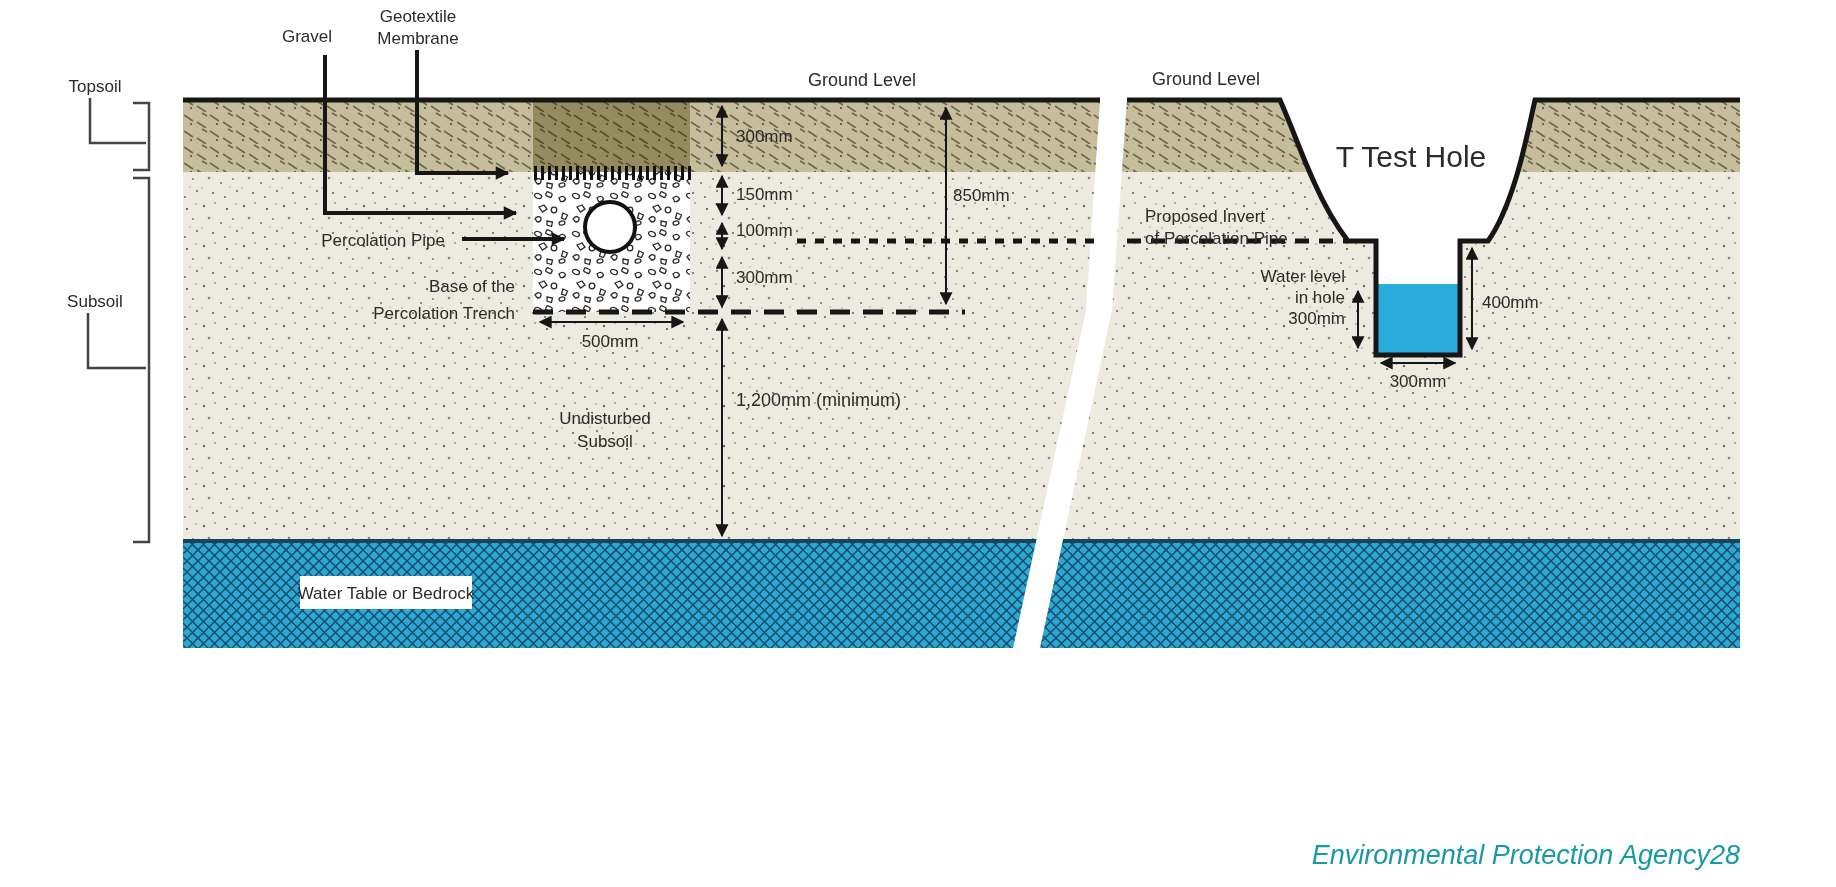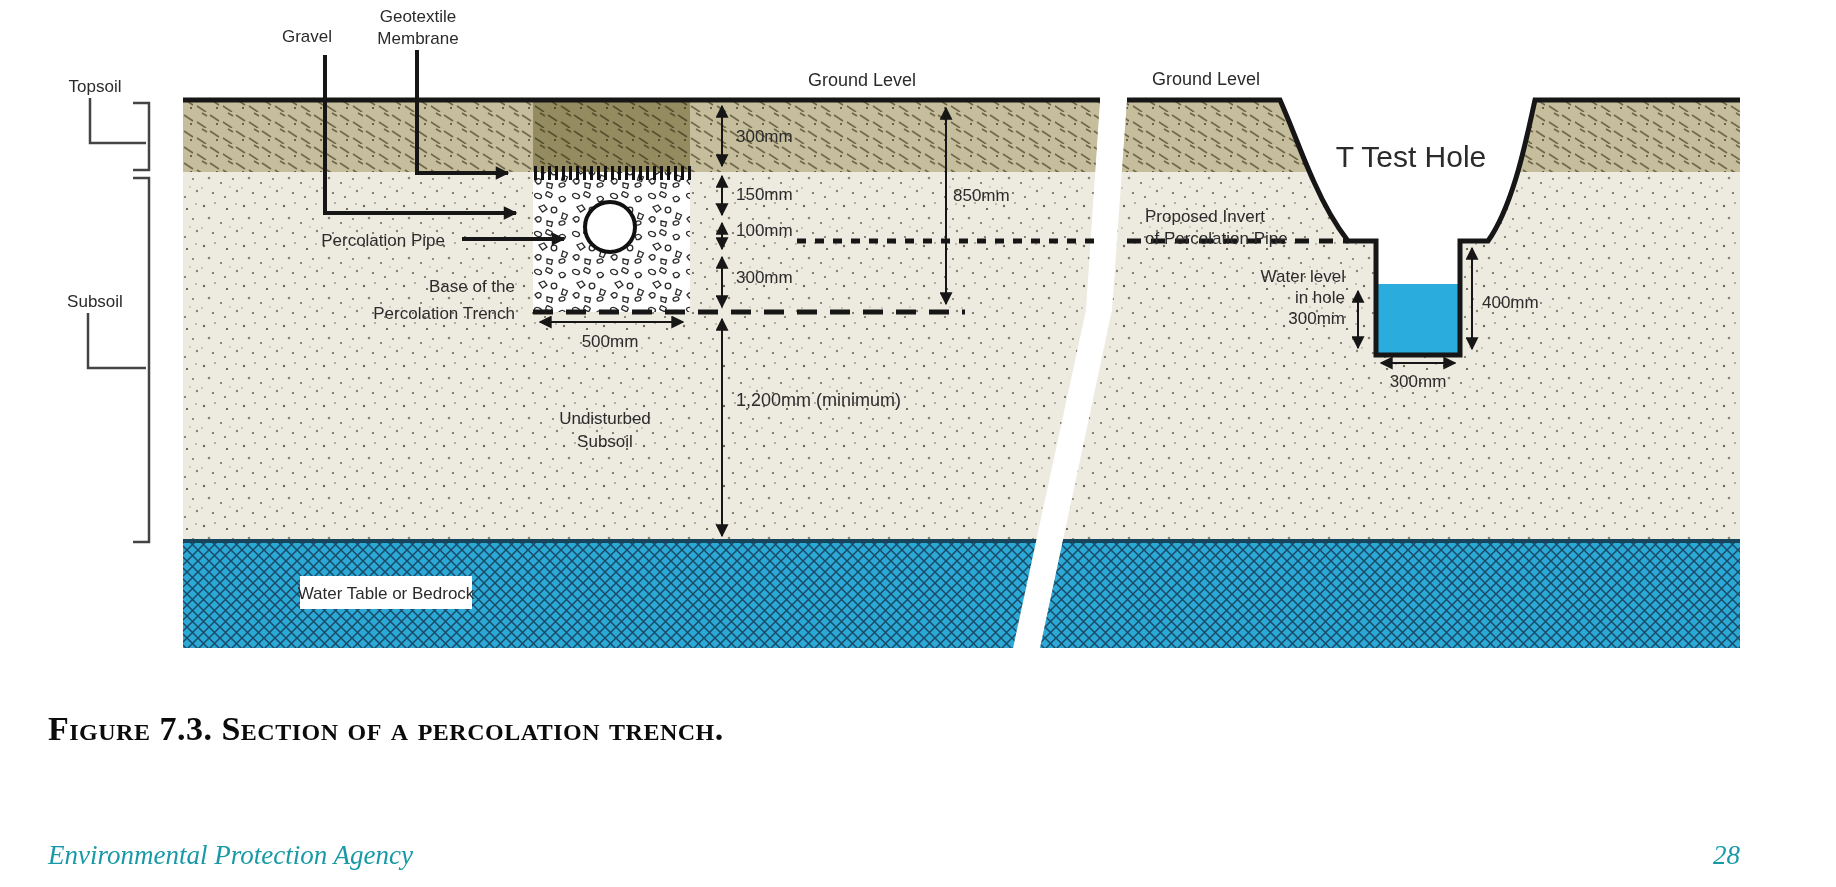--- a/index.html
+++ b/index.html
@@ -4,23 +4,23 @@
 <style>
   html,body{margin:0;padding:0;background:#ffffff;}
   .page{position:relative;width:1836px;height:887px;background:#ffffff;overflow:hidden;
         font-family:"Liberation Sans",sans-serif;}
   .diagram-svg{position:absolute;left:0;top:0;}
   .svg-label{font-family:"Liberation Sans",sans-serif;fill:#2b2b2b;}
   .caption{position:absolute;left:48px;top:710px;
            font-family:"Liberation Serif",serif;font-weight:bold;font-size:34px;
            font-variant:small-caps;color:#0b0b0b;letter-spacing:.5px;}
   .footer{position:absolute;left:48px;top:840px;width:1692px;display:flex;
-          justify-content:space-between;align-items:baseline;
-          font-family:Liberation Serif, serif;font-style:italic;
-          font-size:27px;color:#189AA6;gap:8px;}
+          justify-content:flex-end;align-items:baseline;
+          font-family:Liberation Sans, sans-serif;font-style:italic;
+          font-size:27px;color:#189AA6;}
 </style>
 </head>
 <body>
 
 <div class="page">
 
 <svg class="diagram-svg" width="1836" height="690" viewBox="0 0 1836 690">
   <defs>
 
     <pattern id="pTop" width="26" height="16" patternUnits="userSpaceOnUse">
@@ -169,20 +169,19 @@
     <text x="1145" y="216">Proposed Invert</text>
     <text x="1145" y="238">of Percolation Pipe</text>
     <text x="1345" y="276" text-anchor="end">Water level</text>
     <text x="1345" y="297" text-anchor="end">in hole</text>
     <text x="1345" y="318" text-anchor="end">300mm</text>
     <text x="1482" y="302">400mm</text>
     <text x="1418" y="381" text-anchor="middle">300mm</text>
   </g>
 </svg>
 
-<div class="caption">Figure 7.3. Section of a percolation trench.</div>
 
 <div class="footer">
   <span>Environmental Protection Agency</span>
   <span>28</span>
 </div>
 
 </div>
 
 </body></html>

